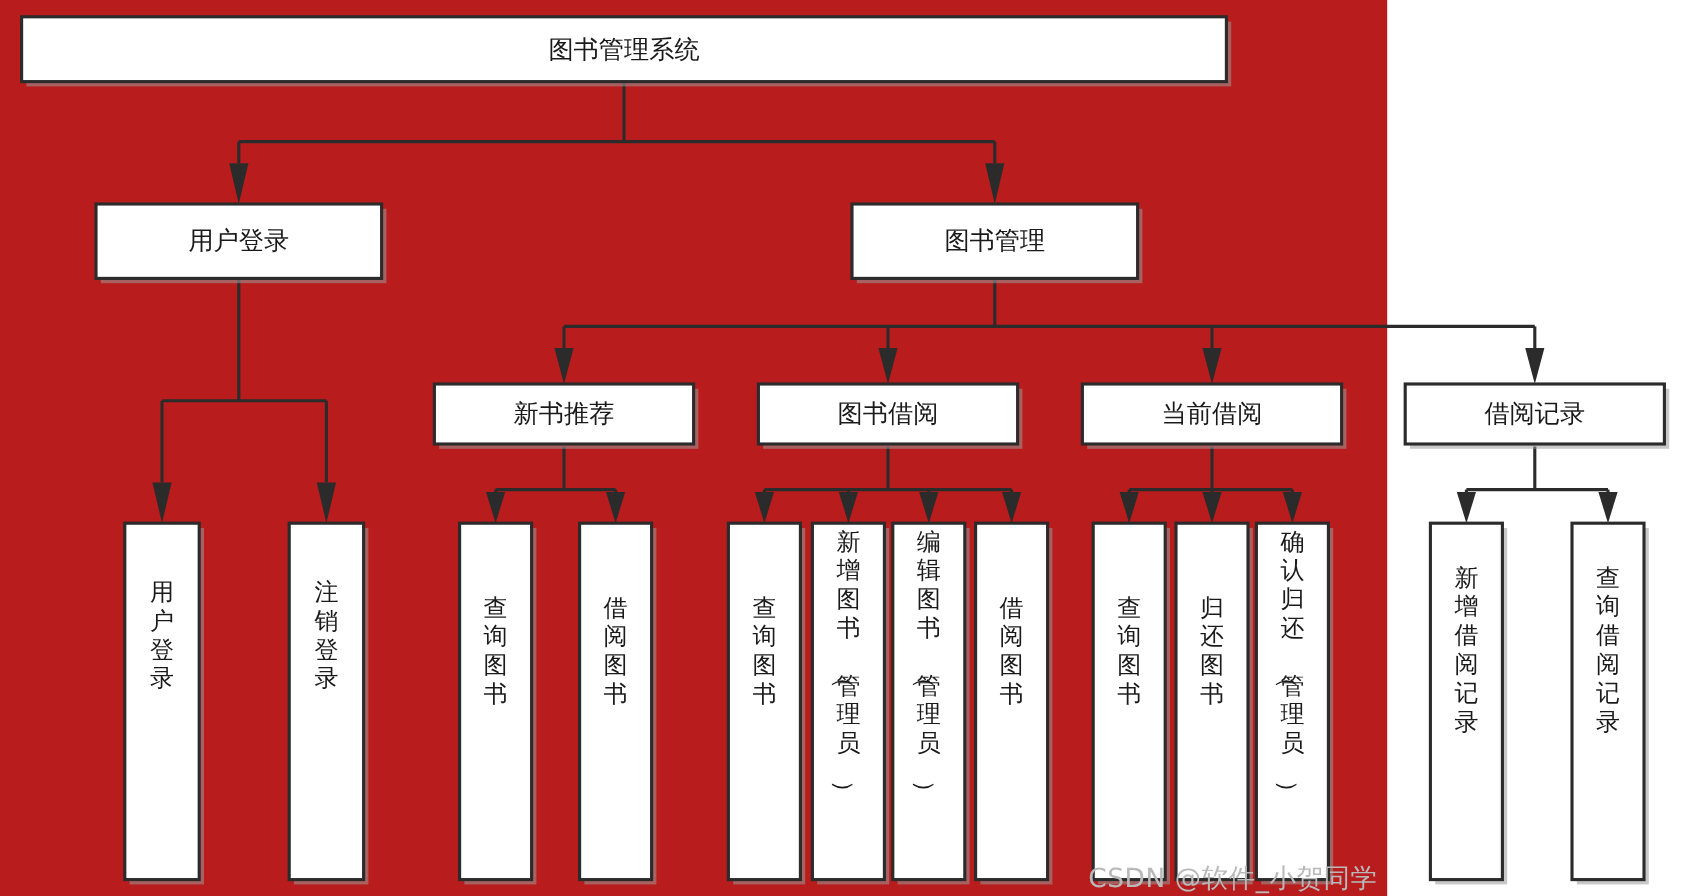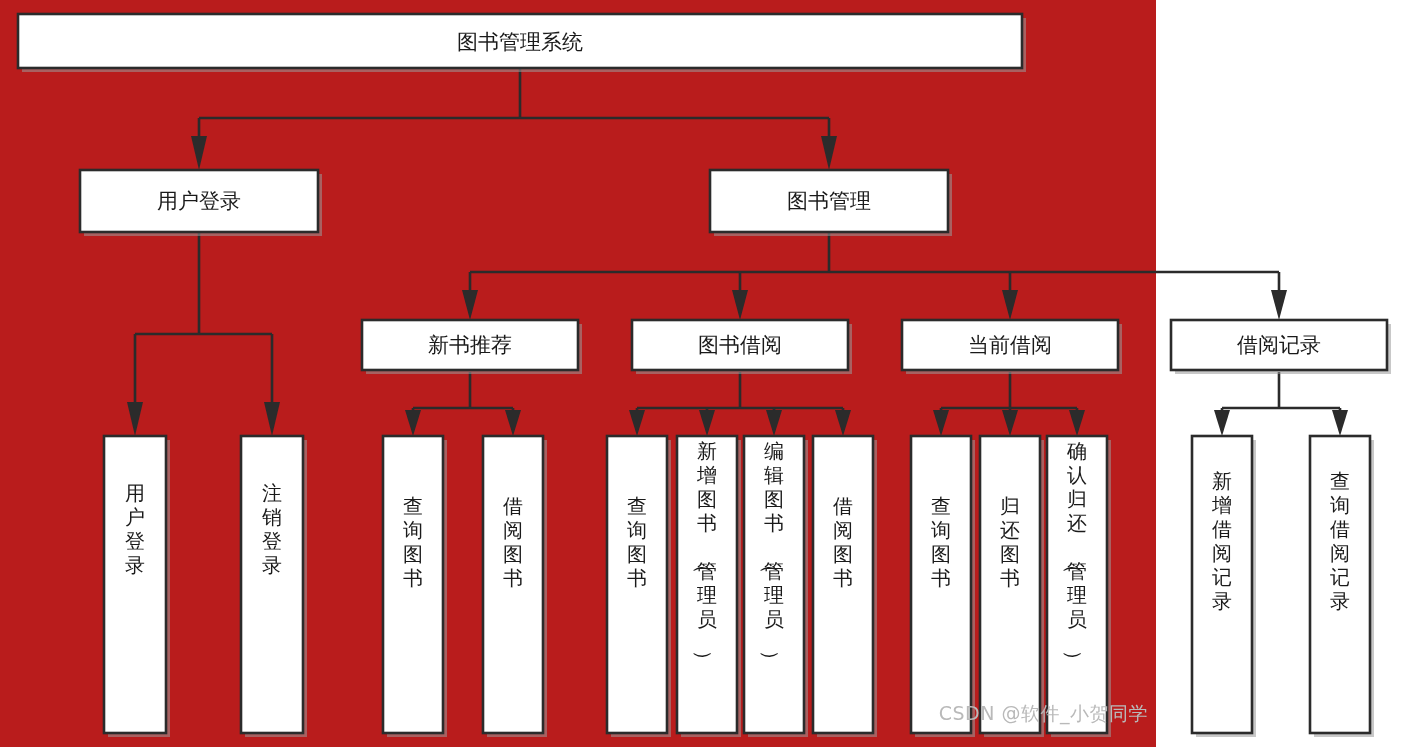--- a/index.html
+++ b/index.html
@@ -54,23 +54,23 @@
   }
   .node-label-v {
     font-family: "DejaVu Sans", "Liberation Sans", sans-serif;
     font-size: 20px;
     fill: #1a1a1a;
     text-anchor: middle;
   }
   .watermark {
     position: absolute;
     right: 8px;
-    bottom: 20px;
-    font-family: "DejaVu Sans", "Liberation Sans", sans-serif;
-    font-size: 19px;
+    bottom: 0;
+    font-family: "DejaVu Sans", "Liberation Sans", sans-serif;
+    font-size: 22px;
     color: #b9b9b9;
     white-space: nowrap;
     letter-spacing: 0.5px;
   }
 </style>
 </head>
 <body>
 
 <div id="diagram-root">
 

